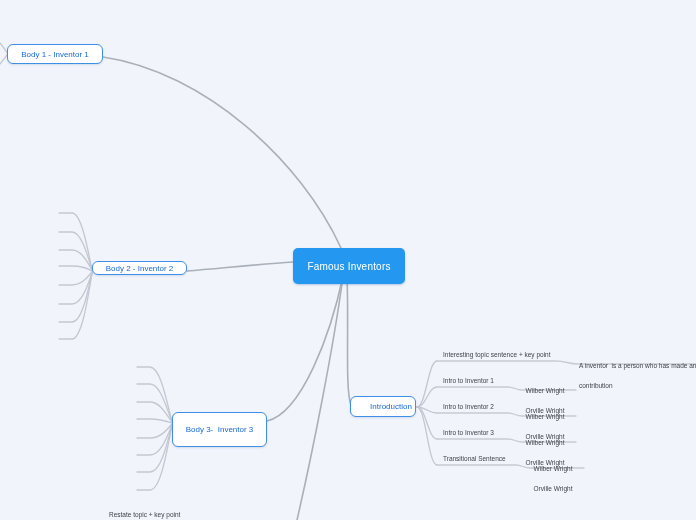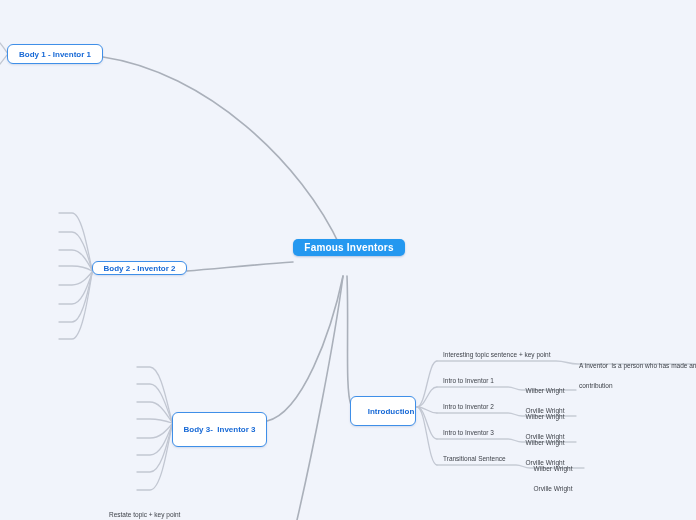--- a/index.html
+++ b/index.html
@@ -13,21 +13,21 @@
   svg.wires { position: absolute; left: 0; top: 0; }
   svg.wires path { fill: none; stroke-linecap: round; }
   svg.wires .main { stroke: #aab0ba; stroke-width: 1.6; }
   svg.wires .fan  { stroke: #c2c7d2; stroke-width: 1.3; }
   svg.wires .rule { stroke: #c6cbd5; stroke-width: 1.3; }
 
   .node {
     position: absolute; box-sizing: border-box;
     background: #ffffff; border: 1.5px solid #3f8fe8; border-radius: 6px;
     display: flex; align-items: center; justify-content: center;
-    color: #1769d6; font-weight: bold; font-size: 8px; white-space: pre;
+    color: #1769d6; font-weight: normal; font-size: 8px; white-space: pre;
     box-shadow: 0 1px 2px rgba(70, 100, 160, 0.18);
     cursor: default;
   }
   .node.root {
     background: #2498f0; border: none; color: #ffffff; font-size: 10px;
     border-radius: 5px; letter-spacing: 0.2px;
     box-shadow: 0 1px 2px rgba(40, 90, 160, 0.3);
   }
   .leaf {
     position: absolute; font-size: 6.5px; line-height: 8px; color: #3f434a;
@@ -88,29 +88,29 @@
       <path class="fan" d="M 417 407 C 426 407 428 439 437 439"></path>
       <path class="fan" d="M 417 407 C 426 407 428 465 437 465"></path>
       <path class="rule" d="M 437 361 H 556 C 566 361 568 364 578 364 H 696"></path>
       <path class="rule" d="M 437 387 H 508 C 514 387 516 390 522 390 H 576"></path>
       <path class="rule" d="M 437 413 H 508 C 514 413 516 416 522 416 H 576"></path>
       <path class="rule" d="M 437 439 H 508 C 514 439 516 442 522 442 H 576"></path>
       <path class="rule" d="M 437 465 H 516 C 522 465 524 468 530 468 H 584"></path>
     </g>
   </svg>
 
-  <div class="node root" style="left:293px; top:239px; width:112px; height:17px;">Famous Inventors</div>
+  <div class="node root" style="left:293px; top:248px; width:112px; height:36px;">Famous Inventors</div>
 
   <div class="node" style="left:7px; top:44px; width:96px; height:20px;">Body 1 - Inventor 1</div>
 
   <div class="node" style="left:92px; top:261px; width:95px; height:14px;">Body 2 - Inventor 2</div>
 
   <div class="node" style="left:172px; top:412px; width:95px; height:35px;">Body 3-  Inventor 3</div>
 
-  <div class="node" style="left:350px; top:396px; width:66px; height:30px;padding-left:16px;">Introduction</div>
+  <div class="node" style="left:350px; top:396px; width:66px; height:21px;padding-left:16px;">Introduction</div>
 
   <div class="leaf" style="left:443px; top:351px;">Interesting topic sentence + key point</div>
   <div class="leaf" style="left:443px; top:377px;">Intro to Inventor 1</div>
   <div class="leaf" style="left:443px; top:403px;">Intro to Inventor 2</div>
   <div class="leaf" style="left:443px; top:429px;">Intro to Inventor 3</div>
   <div class="leaf" style="left:443px; top:455px;">Transitional Sentence</div>
 
   <div class="note" style="left:579px; top:349px;">
     <div>A inventor  is a person who has made an</div>
     <div>contribution</div>

